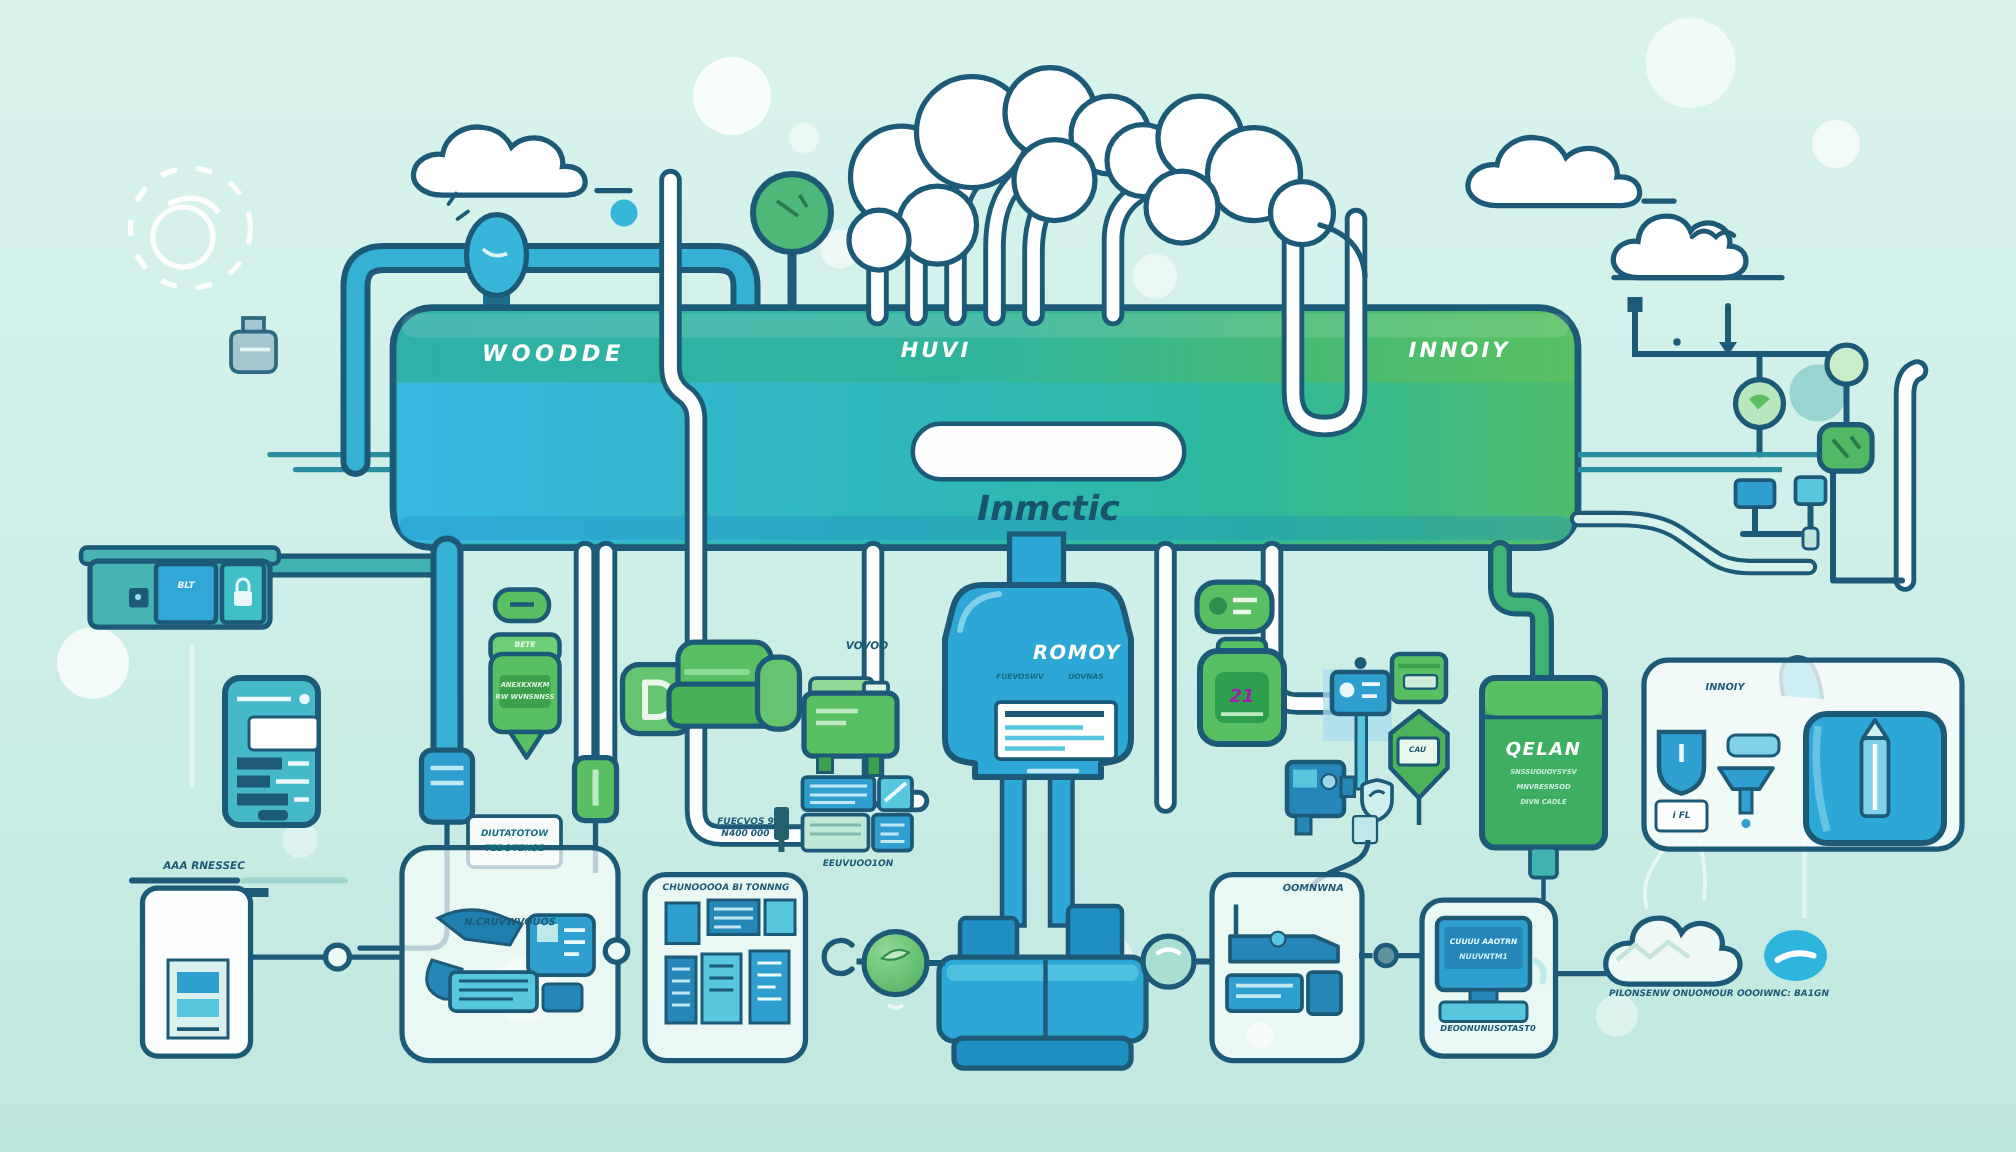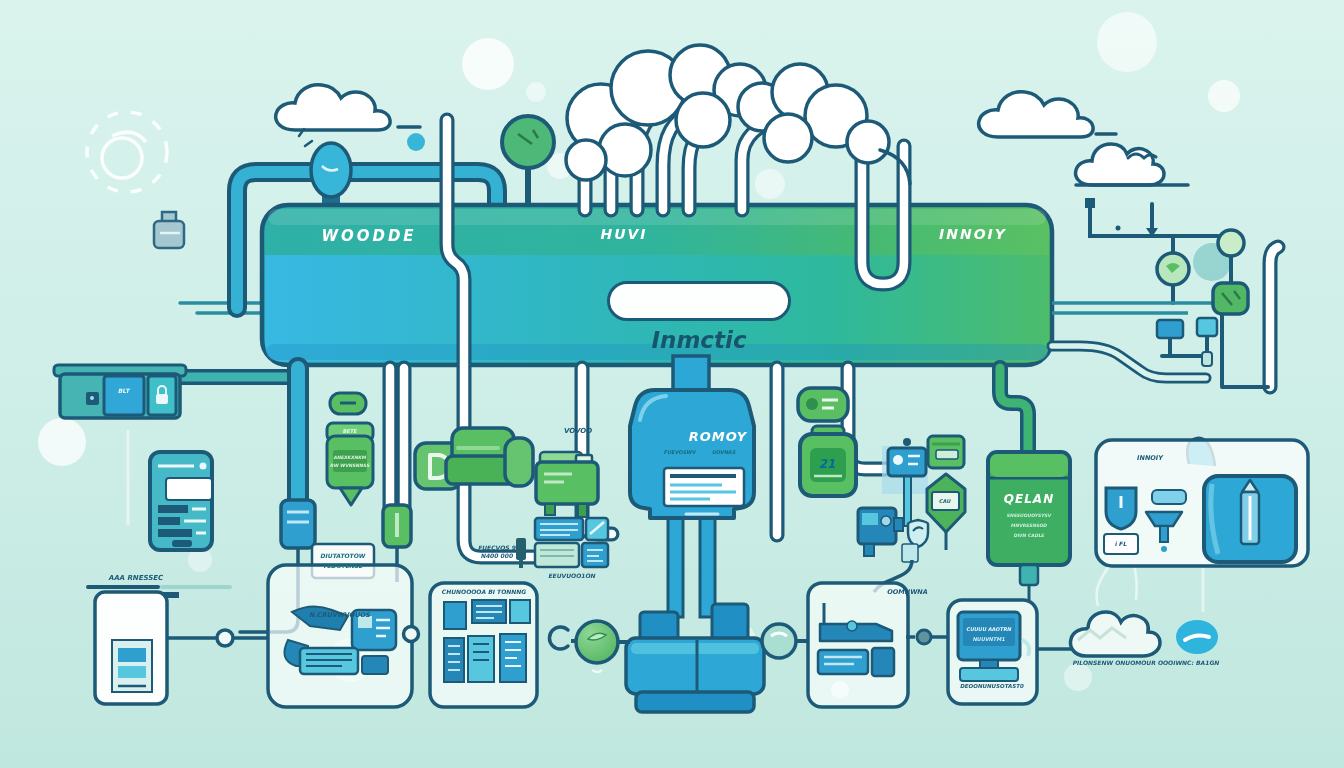--- a/index.html
+++ b/index.html
@@ -500,25 +500,25 @@
   <div class="lbl" style="left:497px;top:548px;font-size:6px;color:#1d5a78;">FUECVOS 9</div>
   <div class="lbl" style="left:497px;top:556px;font-size:6px;color:#1d5a78;">N400 000</div>
   <div class="lbl" style="left:572px;top:576px;font-size:6px;color:#1d5a78;">EEUVUOO1ON</div>
 
   <div class="lbl" style="left:343px;top:556px;font-size:6px;color:#17707f;">DIUTATOTOW</div>
   <div class="lbl" style="left:343px;top:566px;font-size:6px;color:#17707f;">TEDOTENSE</div>
   <div class="lbl" style="left:136px;top:578px;font-size:7px;color:#1d5a78;">AAA RNESSEC</div>
 
   <div class="lbl" style="left:340px;top:615px;font-size:6.5px;color:#1d5a78;text-align:center;">N.CRUVWVOUOS</div>
   <div class="lbl" style="left:484px;top:592px;font-size:6px;color:#1d5a78;">CHUNOOOOA BI TONNNG</div>
-  <div class="lbl" style="left:890px;top:592px;font-size:6.5px;color:#1d5a78;padding-left:35px;">OOMNWNA</div>
+  <div class="lbl" style="left:858px;top:592px;font-size:6.5px;color:#1d5a78;padding-left:35px;">OOMNWNA</div>
   <div class="lbl" style="left:989px;top:629px;font-size:5px;color:#e8f7fb;">CUUUU AAOTRN</div>
   <div class="lbl" style="left:989px;top:639px;font-size:5px;color:#cdeef7;">NUUVNTM1</div>
   <div class="lbl" style="left:992px;top:687px;font-size:5.5px;color:#1d5a78;">DEOONUNUSOTAST0</div>
 
   <div class="lbl" style="left:1146px;top:663px;font-size:6px;color:#1d5a78;">PILONSENW ONUOMOUR OOOIWNC: BA1GN</div>
   <div class="lbl" style="left:1150px;top:458px;font-size:6.5px;color:#1d5a78;">INNOIY</div>
   <div class="lbl" style="left:1121px;top:544px;font-size:6px;color:#1d5a78;">i FL</div>
   <div class="lbl" style="left:124px;top:391px;font-size:6px;color:#eaf8fb;">BLT</div>
-  <div class="lbl" style="left:828px;top:464px;font-size:12px;color:#0369a1;">21</div>
+  <div class="lbl" style="left:828px;top:464px;font-size:12px;color:#a21caf;">21</div>
   <div class="lbl" style="left:945px;top:501px;font-size:5px;color:#1d5a78;">CAU</div>
 </div>
 </div>
 
 </body></html>

